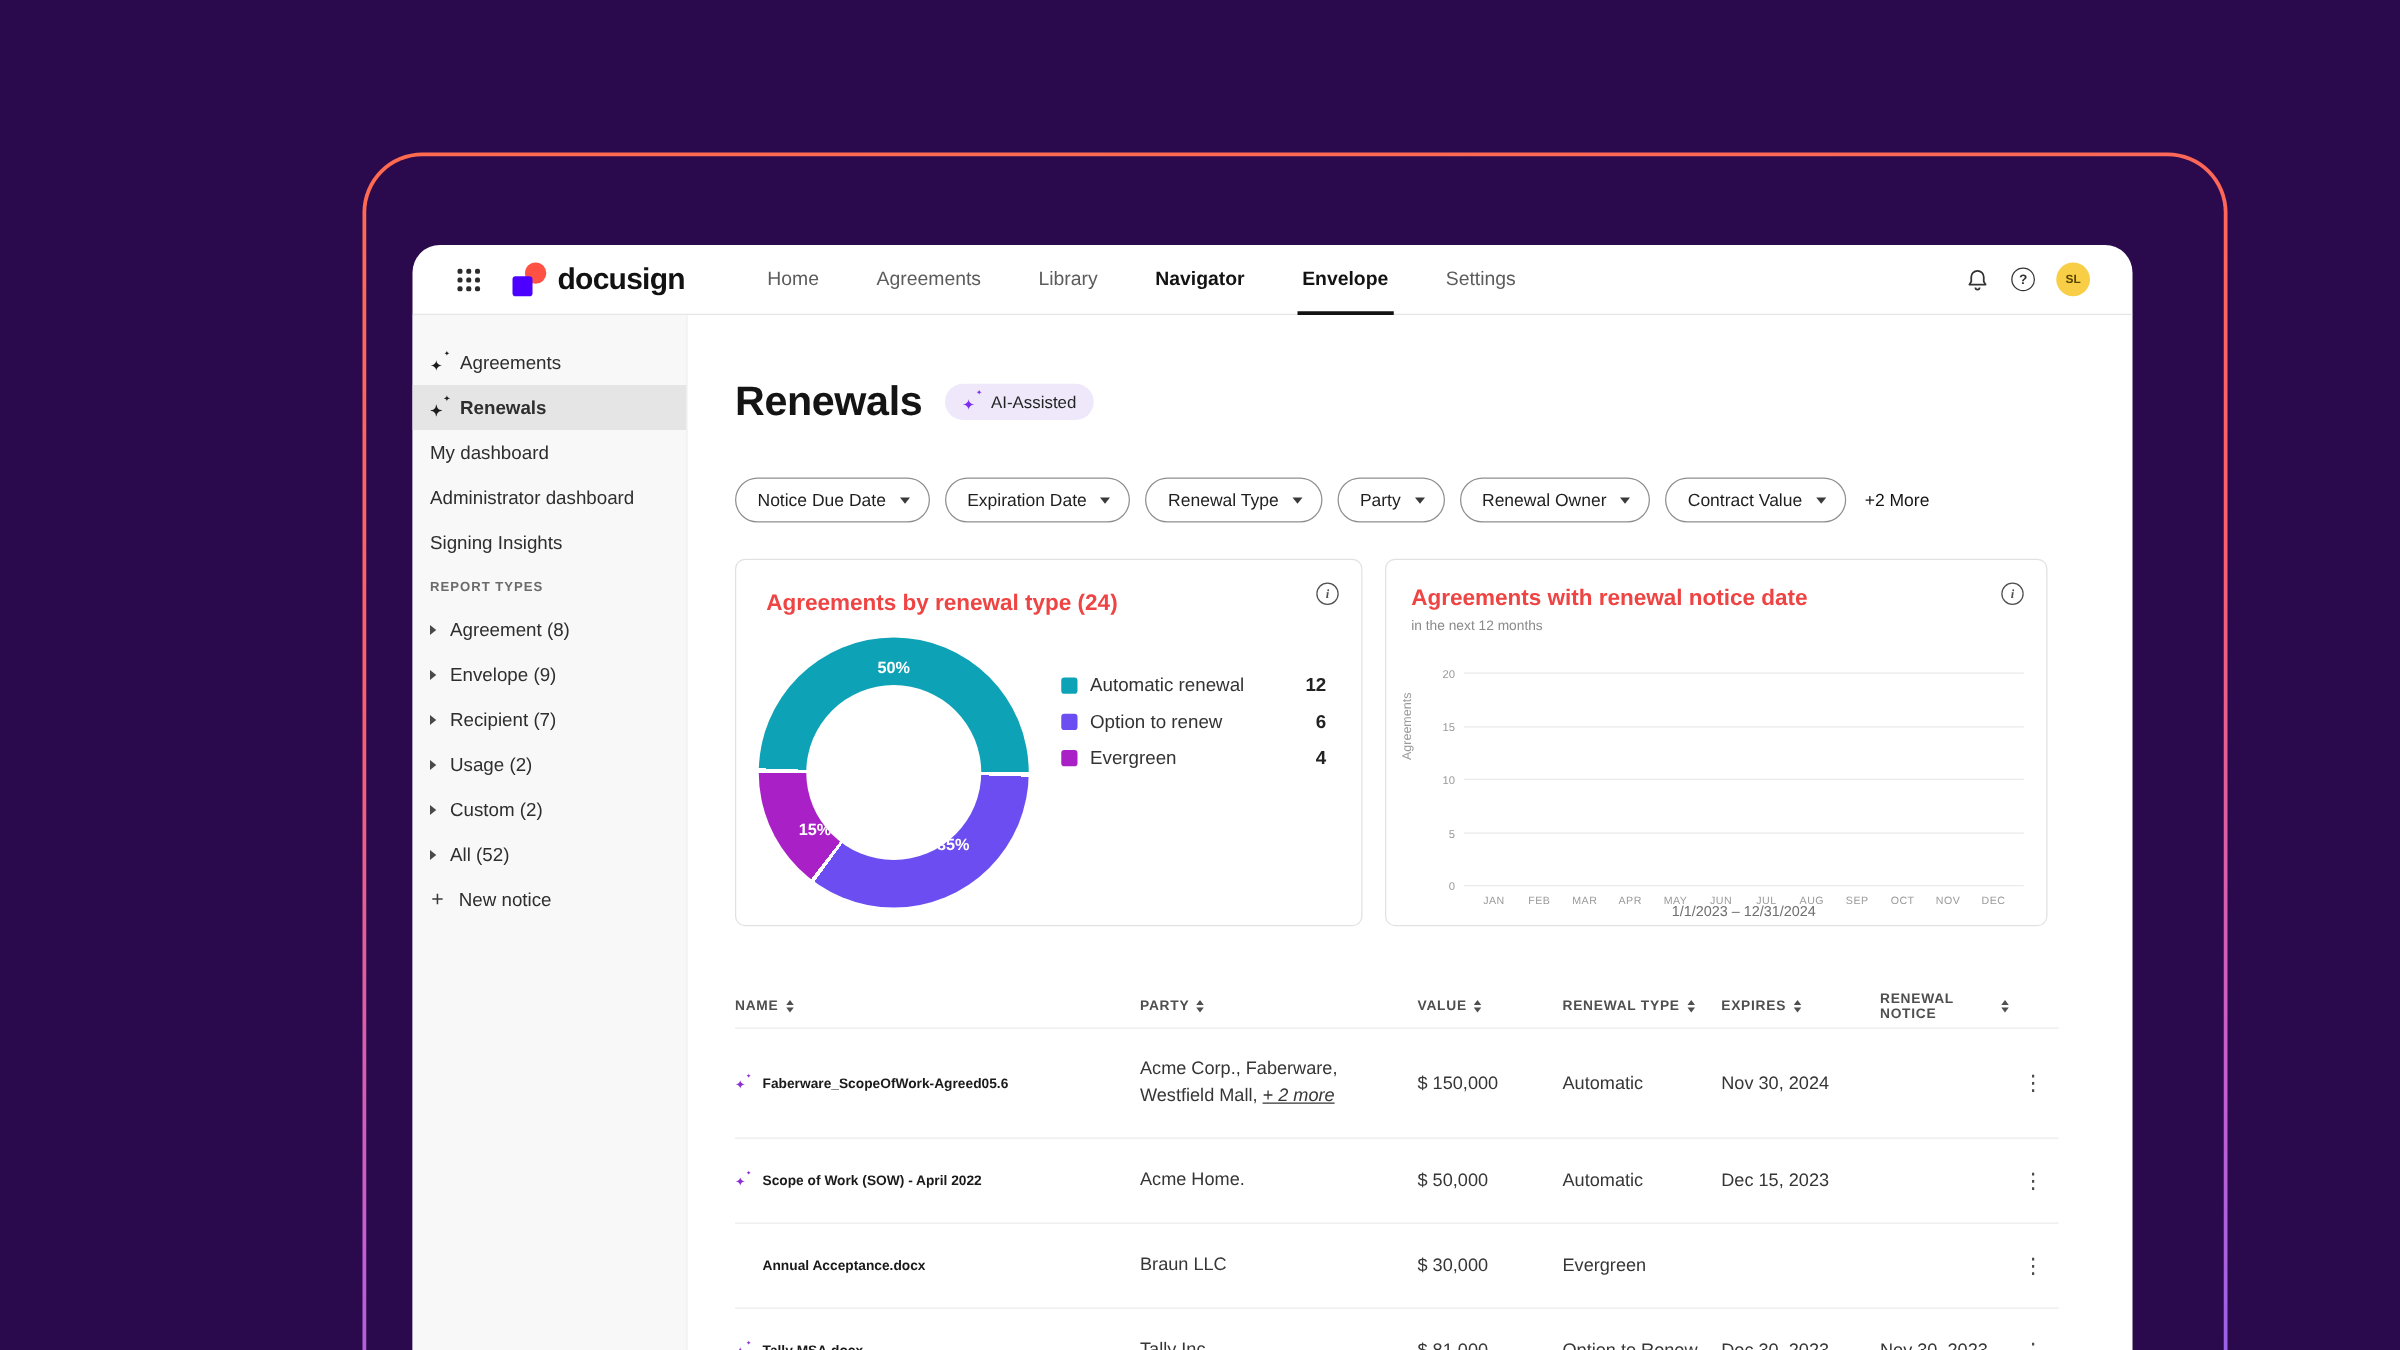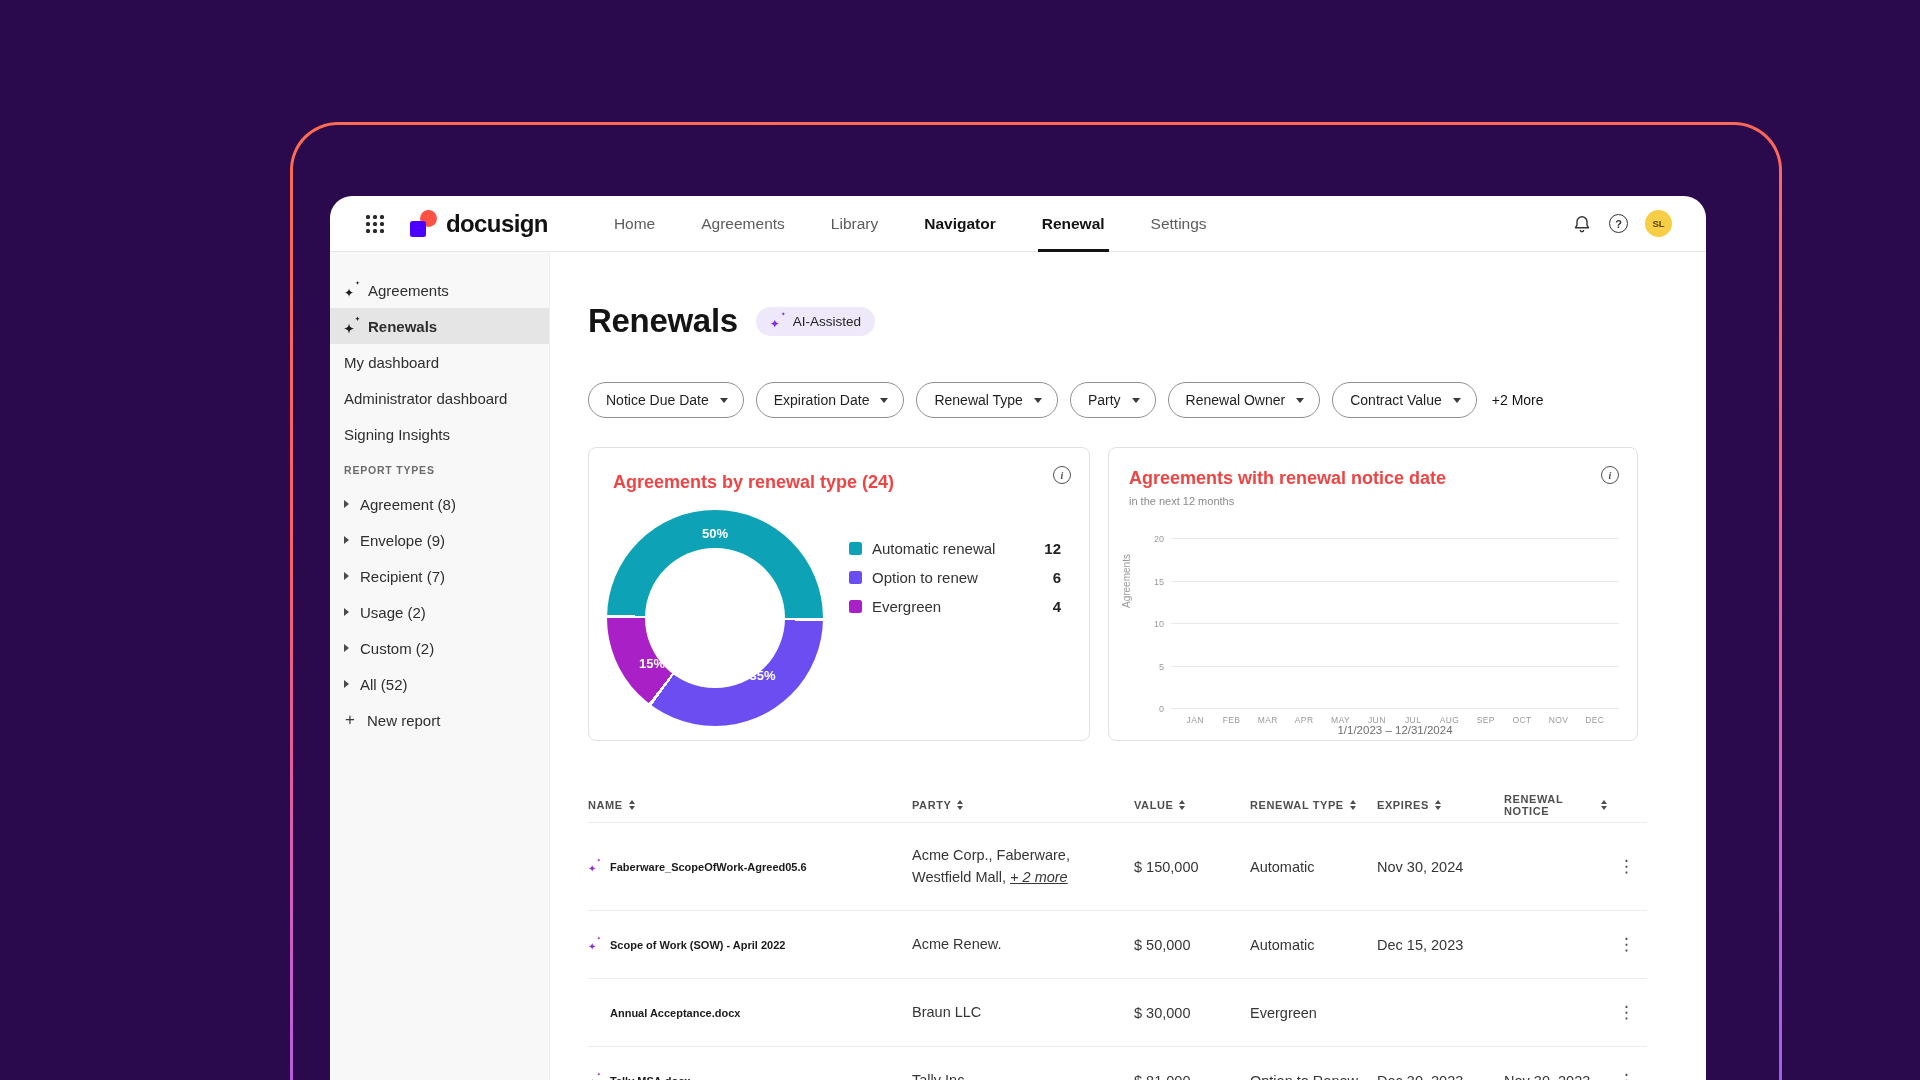--- a/index.html
+++ b/index.html
@@ -145,21 +145,21 @@
         <span class="circ"></span>
           <span class="sq"></span>
       </div>
       <span class="brand-name">docusign</span>
     </div>
     <div class="nav" id="nav">
         <div class="nav-item">Home</div>
         <div class="nav-item">Agreements</div>
         <div class="nav-item">Library</div>
         <div class="nav-item em">Navigator</div>
-        <div class="nav-item em active">Renewal</div>
+        <div class="nav-item em active">Envelope</div>
         <div class="nav-item">Settings</div>
       </div>
     <div class="top-actions">
       <span class="bell-btn">
         <svg width="20" height="20" viewBox="0 0 24 24" fill="none" stroke="#333" stroke-width="1.7" stroke-linejoin="round">
           <path d="M12 3.2a6 6 0 0 0-6 6v4.2L4.2 16.4h15.6L18 13.4V9.2a6 6 0 0 0-6-6z"></path>
           <path d="M10 19.2a2 2 0 0 0 4 0"></path>
         </svg>
       </span>
       <span class="help-btn">
@@ -212,21 +212,21 @@
             <div class="caret"></div>
             <div>Custom (2)</div>
           </div>
           <div class="type-item">
             <div class="caret"></div>
             <div>All (52)</div>
           </div>
         </div>
       <div class="type-item">
         <span class="plus">+</span>
-        <span>New report</span>
+        <span>New notice</span>
       </div>
     </div>
 
     <div class="main">
       <div class="title-row">
         <span class="page-title">Renewals</span>
         <span class="ai-badge">
           <span class="spark"></span>
           <span>AI-Assisted</span>
         </span>
@@ -419,21 +419,21 @@
               <div>Automatic</div>
               <div>Nov 30, 2024</div>
               <div></div>
               <div class="kebab">⋮</div>
             </div>
             <div class="trow std">
               <div class="name-cell">
                 <div class="row-spark on"></div>
                 <div class="doc-name">Scope of Work (SOW) - April 2022</div>
               </div>
-              <div class="party-cell"><span>Acme Renew.</span></div>
+              <div class="party-cell"><span>Acme Home.</span></div>
               <div>$ 50,000</div>
               <div>Automatic</div>
               <div>Dec 15, 2023</div>
               <div></div>
               <div class="kebab">⋮</div>
             </div>
             <div class="trow std">
               <div class="name-cell">
                 <div class="row-spark"></div>
                 <div class="doc-name">Annual Acceptance.docx</div>

